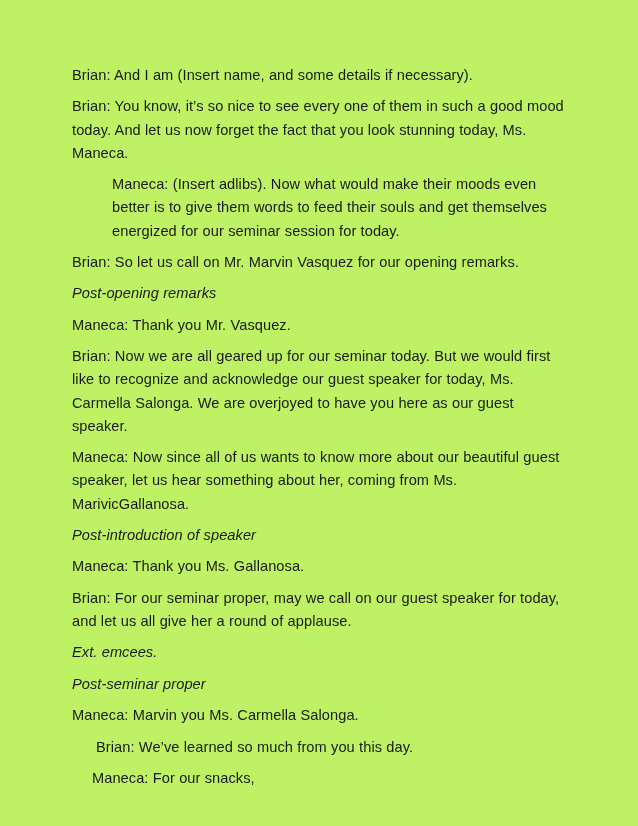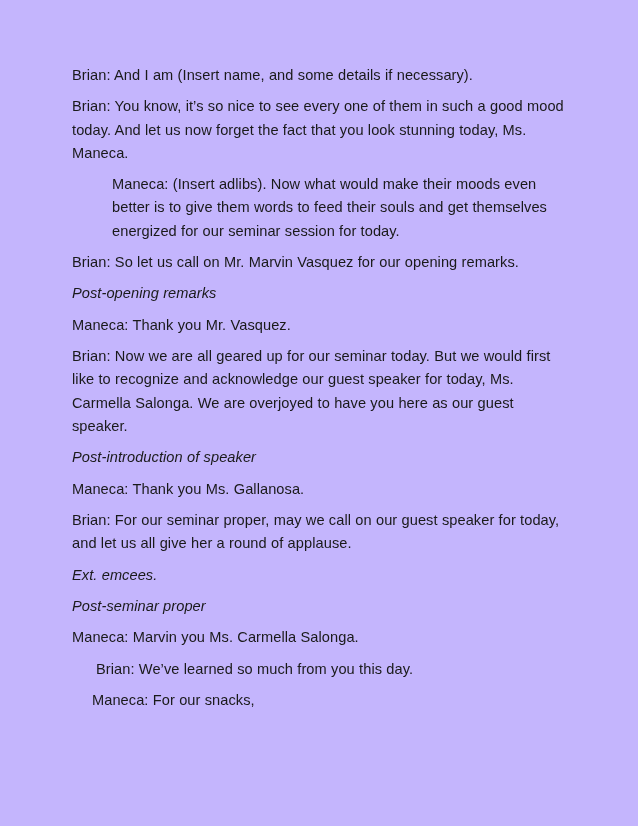--- a/index.html
+++ b/index.html
@@ -36,30 +36,31 @@
   .para.stage {
     font-style: italic;
   }
   .para:last-child {
     margin-bottom: 0;
   }
 </style>
 </head>
 <body>
 
-<div class="page" style="background: #c4b5fd;">
+<div class="page" style="background: #bef264;">
   <div class="doc-body">
 
   <p class="para" style="color: rgb(26, 26, 26);">Brian: And I am (Insert name, and some details if necessary).</p>
       <p class="para" style="color: rgb(26, 26, 26);">Brian: You know, it’s so nice to see every one of them in such a good mood today. And let us now forget the fact that you look stunning today, Ms. Maneca.</p>
       <p class="para" style="color: rgb(26, 26, 26); margin-left: 40px;">Maneca: (Insert adlibs). Now what would make their moods even better is to give them words to feed their souls and get themselves energized for our seminar session for today.</p>
       <p class="para" style="color: rgb(26, 26, 26);">Brian: So let us call on Mr. Marvin Vasquez for our opening remarks.</p>
       <p class="para stage" style="color: rgb(26, 26, 26);">Post-opening remarks</p>
       <p class="para" style="color: rgb(26, 26, 26);">Maneca: Thank you Mr. Vasquez.</p>
       <p class="para" style="color: rgb(26, 26, 26);">Brian: Now we are all geared up for our seminar today. But we would first like to recognize and acknowledge our guest speaker for today, Ms. Carmella Salonga. We are overjoyed to have you here as our guest speaker.</p>
+      <p class="para" style="color: rgb(26, 26, 26);">Maneca: Now since all of us wants to know more about our beautiful guest speaker, let us hear something about her, coming from Ms. MarivicGallanosa.</p>
       <p class="para stage" style="color: rgb(26, 26, 26);">Post-introduction of speaker</p>
       <p class="para" style="color: rgb(26, 26, 26);">Maneca: Thank you Ms. Gallanosa.</p>
       <p class="para" style="color: rgb(26, 26, 26);">Brian: For our seminar proper, may we call on our guest speaker for today, and let us all give her a round of applause.</p>
       <p class="para stage" style="color: rgb(26, 26, 26);">Ext. emcees.</p>
       <p class="para stage" style="color: rgb(26, 26, 26);">Post-seminar proper</p>
       <p class="para" style="color: rgb(26, 26, 26);">Maneca: Marvin you Ms. Carmella Salonga.</p>
       <p class="para" style="color: rgb(26, 26, 26); margin-left: 24px;">Brian: We’ve learned so much from you this day.</p>
       <p class="para" style="color: rgb(26, 26, 26); margin-left: 20px;">Maneca: For our snacks,</p>
     </div>
 </div>

